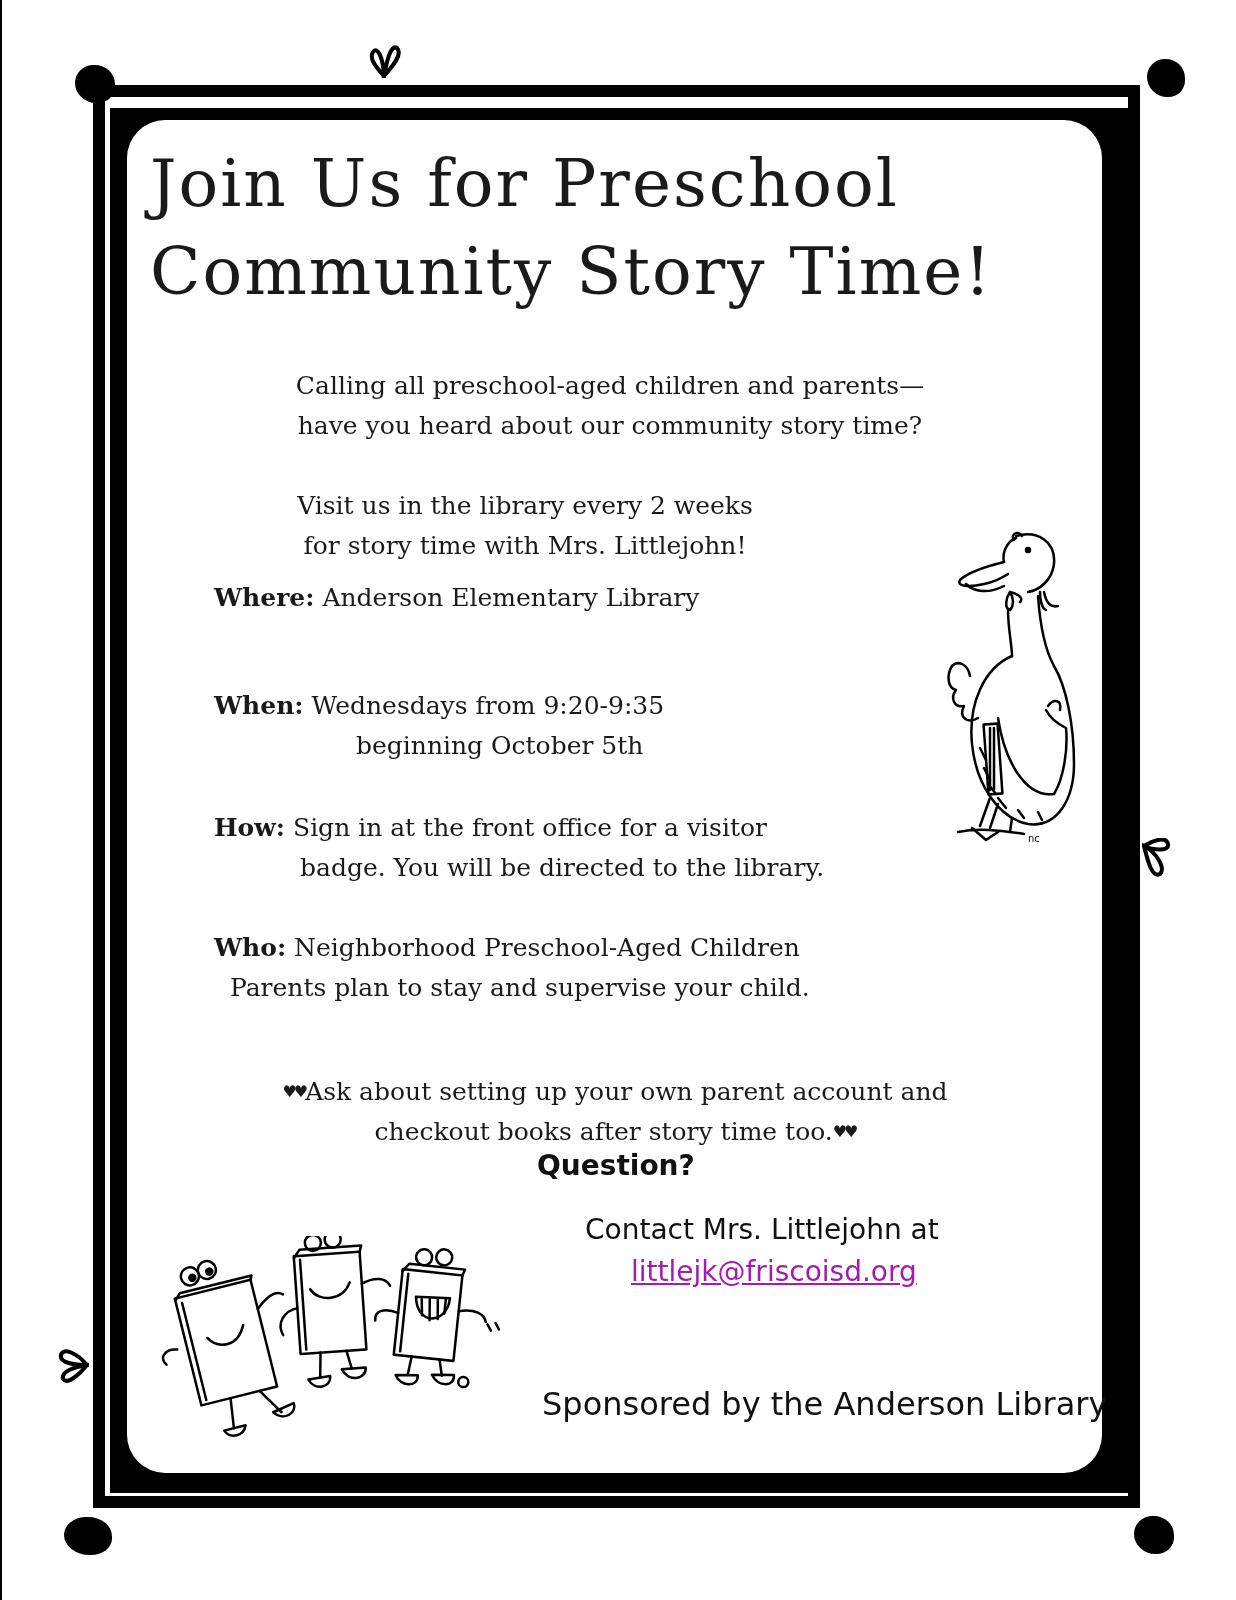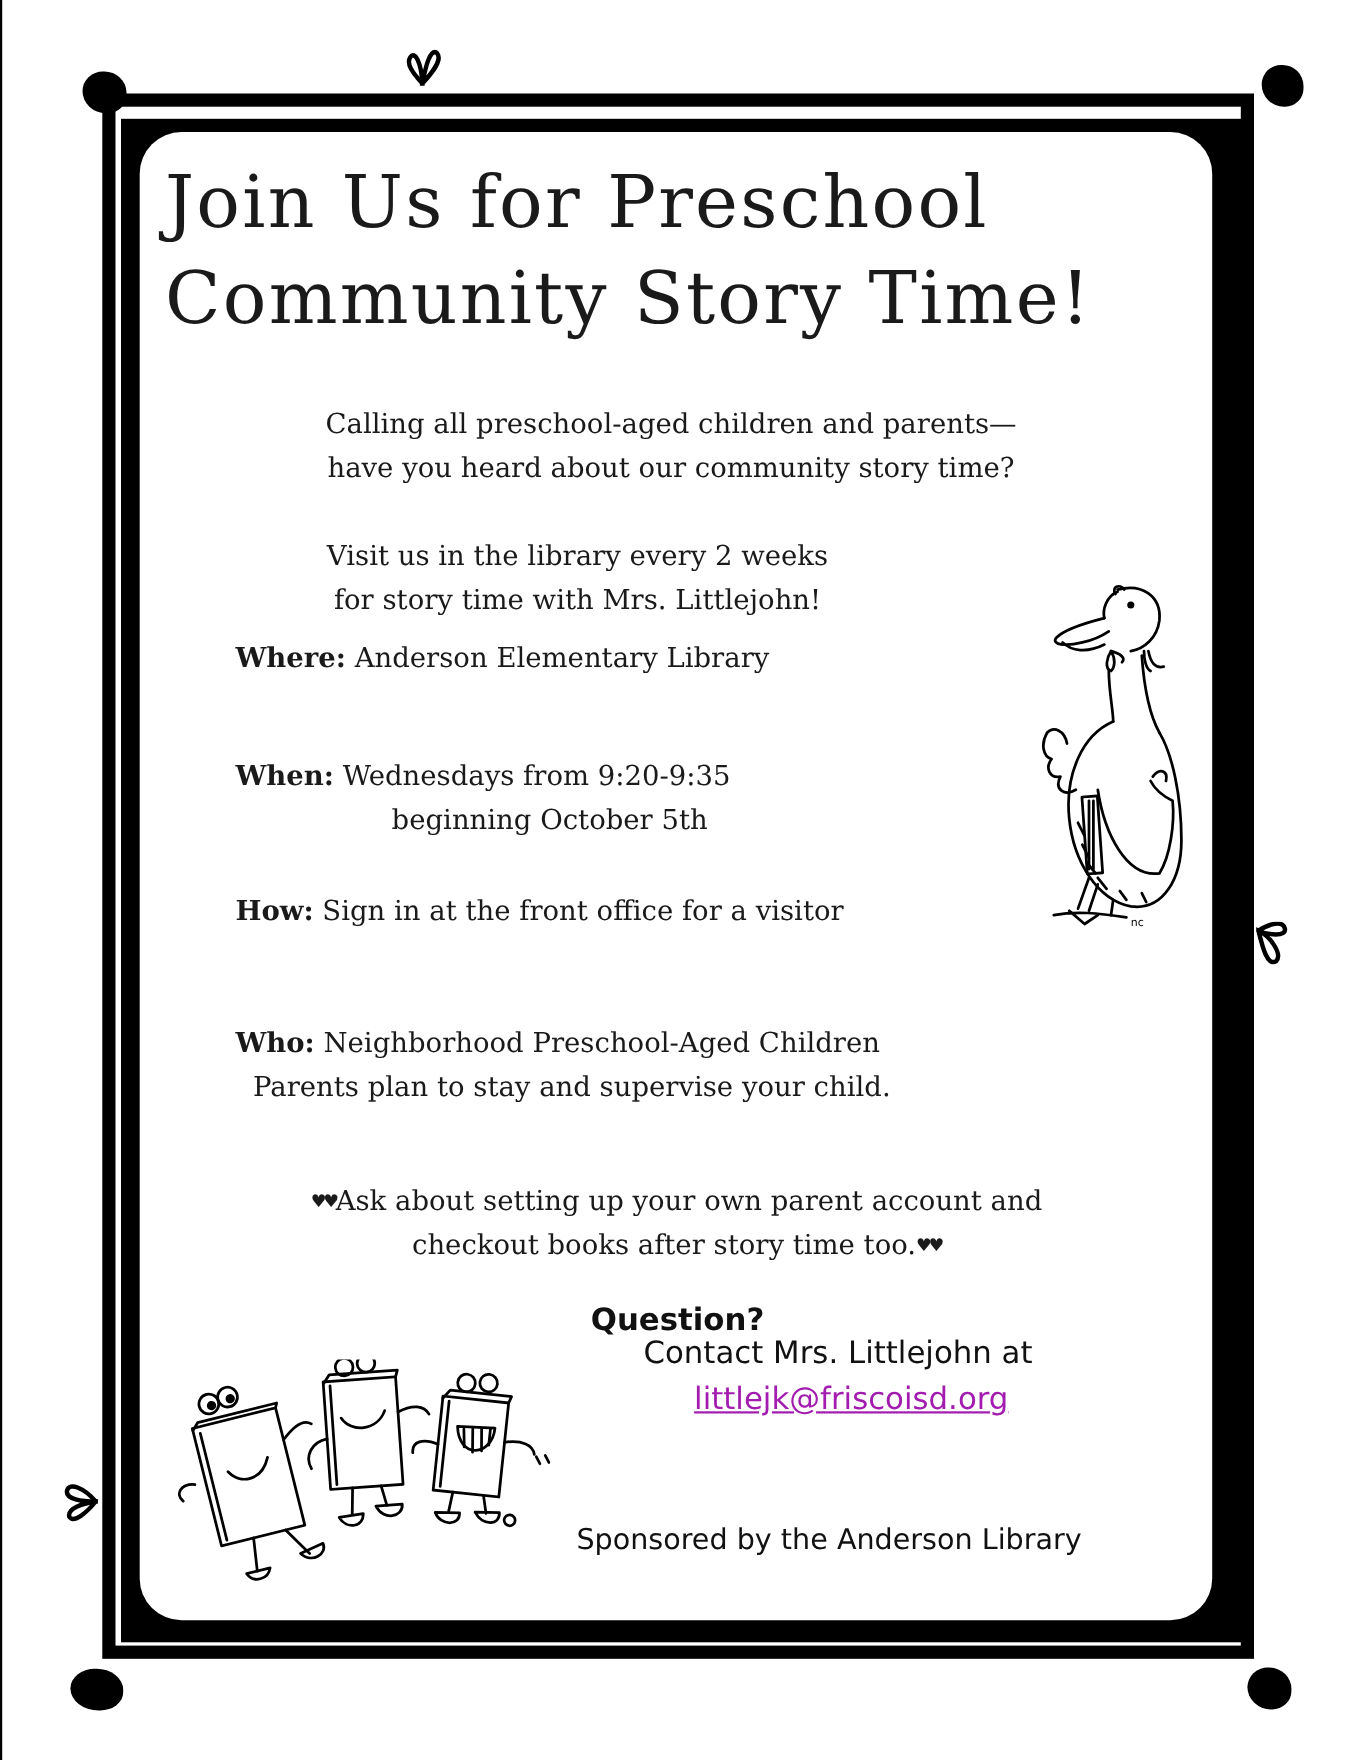--- a/index.html
+++ b/index.html
@@ -29,24 +29,24 @@
   .when { left: 214px; top: 686px; }
   .when .cont { display: block; padding-left: 142px; }
   .how { left: 214px; top: 808px; }
   .how .cont { display: block; padding-left: 86px; }
   .who { left: 214px; top: 928px; }
   .who .cont { display: block; padding-left: 16px; }
   .ask { left: 255px; top: 1048px; width: 720px; margin-top: 24px; }
   .heart { font-size: 16px; letter-spacing: -3px; vertical-align: 3px; }
 
   .contact { position: absolute; font-family: "DejaVu Sans", sans-serif; font-size: 28px; color: #111; white-space: nowrap; }
-  .question { left: 537px; top: 1183px; font-weight: bold; }
+  .question { left: 537px; top: 1149px; font-weight: bold; }
   .contact-line { left: 585px; top: 1213px; }
   .email { left: 631px; top: 1255px; color: #a21caf; text-decoration: underline; cursor: pointer; }
-  .sponsor { left: 524px; top: 1385px; font-size: 26px; }
+  .sponsor { left: 542px; top: 1385px; font-size: 32px; }
 
   
   .goose { position: absolute; left: 928px; top: 528px; width: 150px; height: 318px; }
   .books { position: absolute; left: 148px; top: 1236px; width: 365px; height: 215px; }
 </style>
 </head>
 <body>
 
 <div class="left-edge"></div>
 
@@ -97,20 +97,21 @@
 
 <div class="body-text when">
   <span class="label">When:</span>
   <span>Wednesdays from 9:20-9:35</span>
   <span class="cont">beginning October 5th</span>
 </div>
 
 <div class="body-text how">
   <span class="label">How:</span>
   <span>Sign in at the front office for a visitor</span>
+  <span class="cont">badge. You will be directed to the library.</span>
 </div>
 
 <div class="body-text who">
   <span class="label">Who:</span>
   <span>Neighborhood Preschool-Aged Children</span>
   <span class="cont">Parents plan to stay and supervise your child.</span>
 </div>
 
 <div class="body-text center ask">
   <div>

